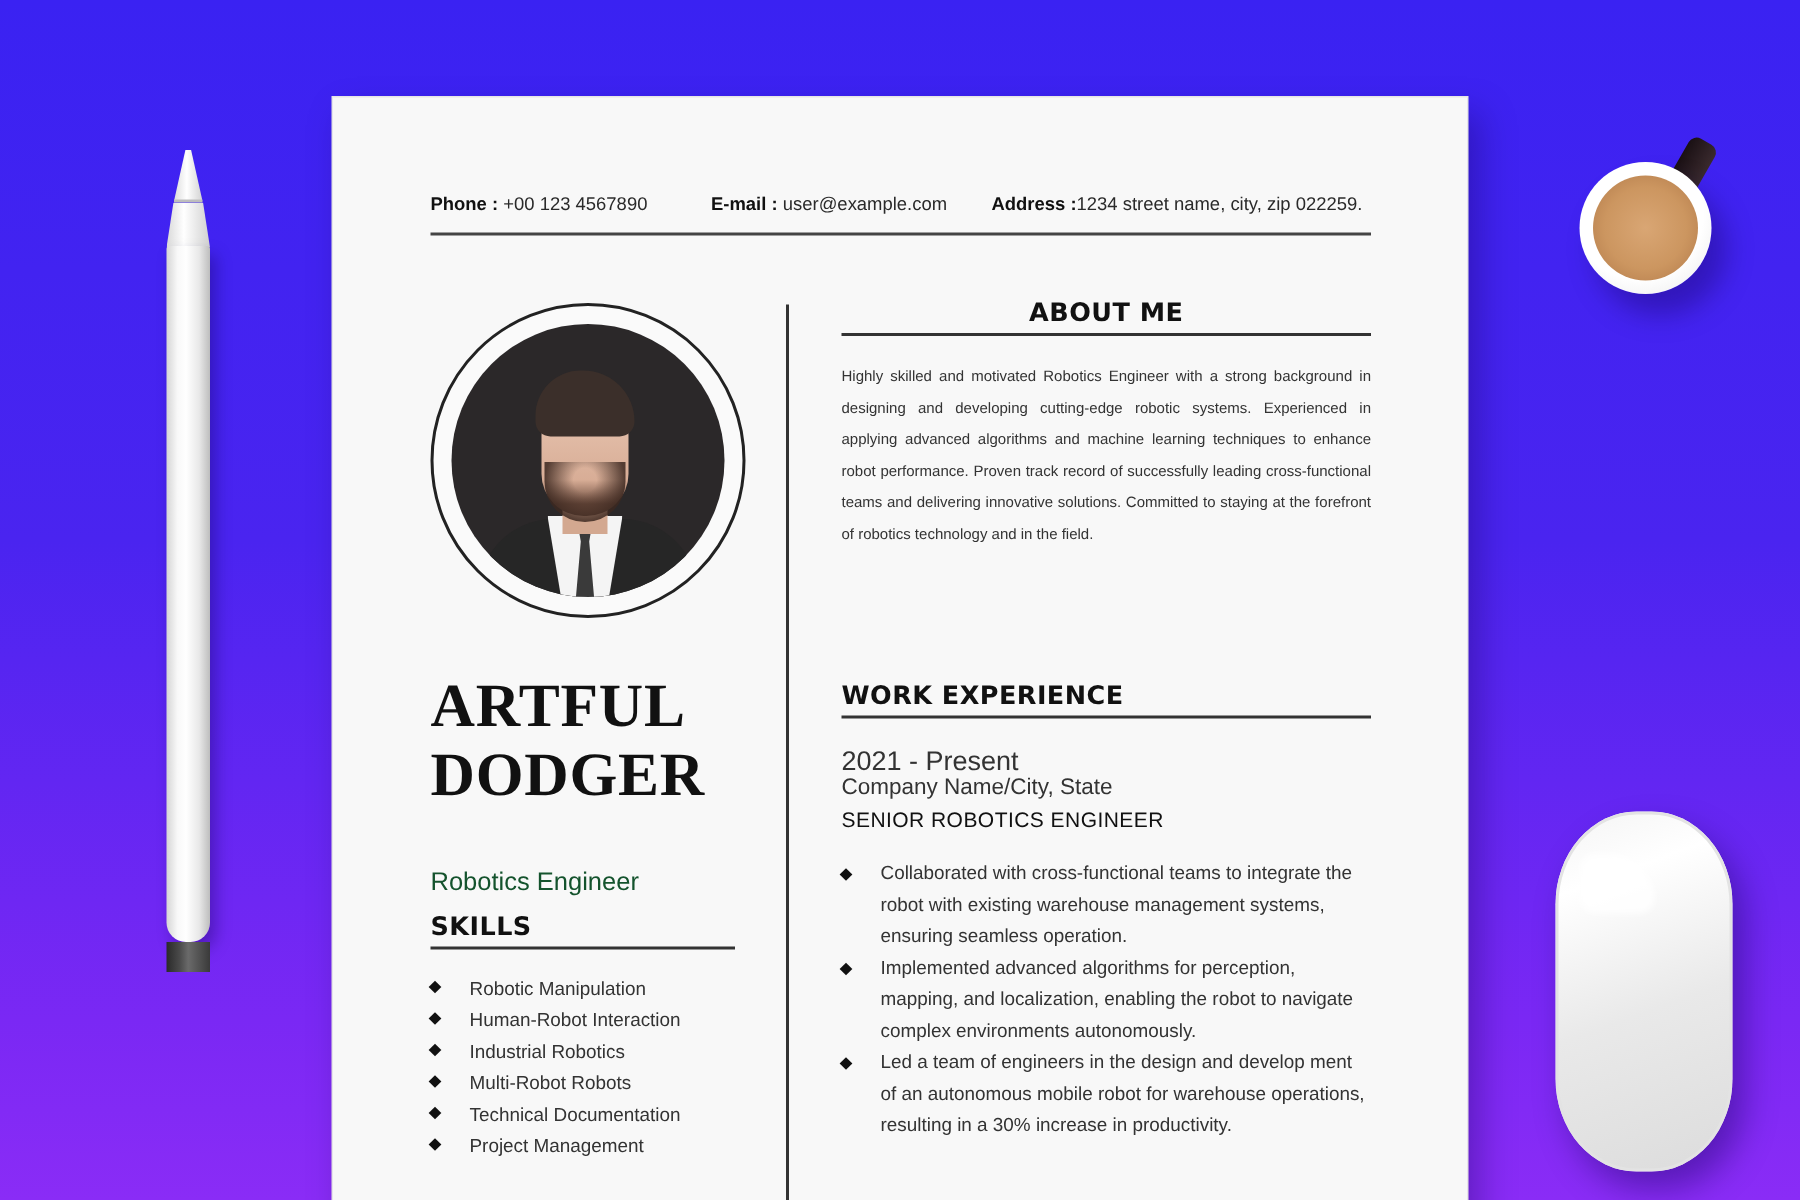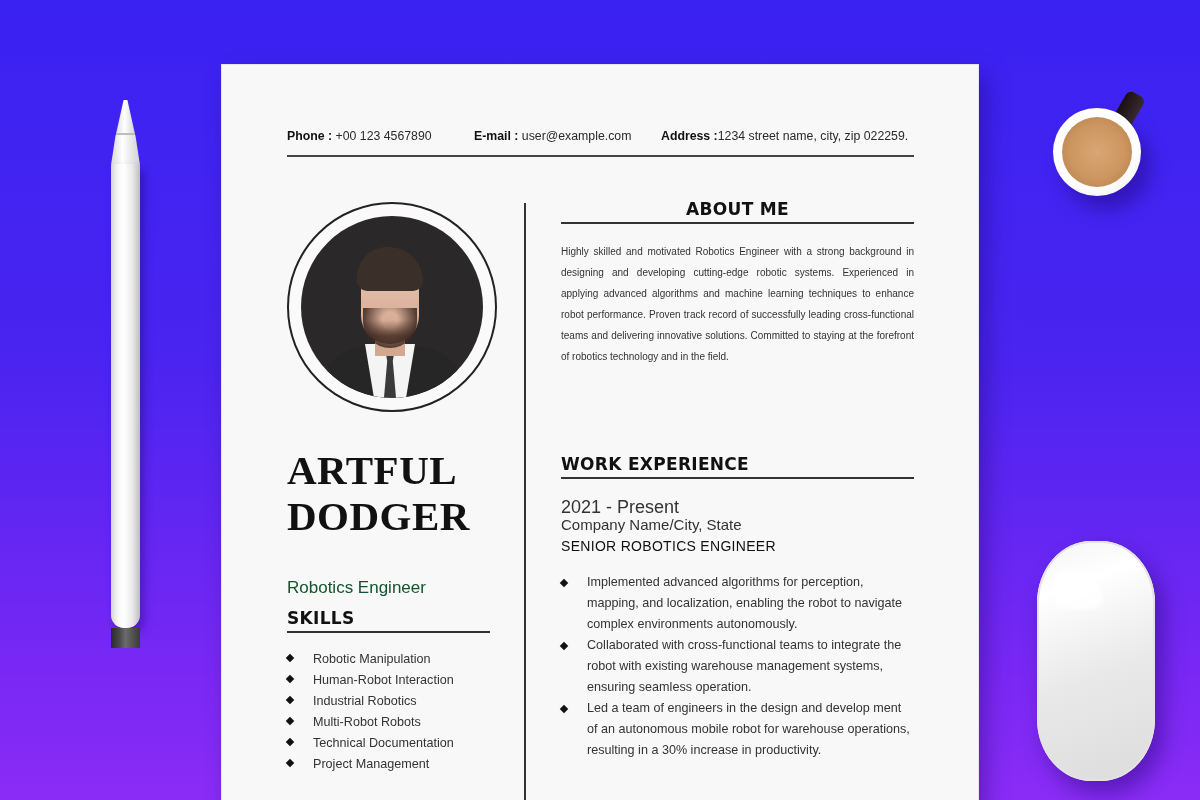--- a/index.html
+++ b/index.html
@@ -242,17 +242,17 @@
   </ul>
 
   <div class="section-h about-h">ABOUT ME</div>
   <p class="about-text">Highly skilled and motivated Robotics Engineer with a strong background in designing and developing cutting-edge robotic systems. Experienced in applying advanced algorithms and machine learning techniques to enhance robot performance. Proven track record of successfully leading cross-functional teams and delivering innovative solutions. Committed to staying at the forefront of robotics technology and in the field.</p>
 
   <div class="section-h work-h">WORK EXPERIENCE</div>
   <div class="job-date">2021 - Present</div>
   <div class="job-company">Company Name/City, State</div>
   <div class="job-role">SENIOR ROBOTICS ENGINEER</div>
   <ul class="bullets work-list">
+    <li><span class="dot"></span><span>Collaborated with cross-functional teams to integrate the robot with existing warehouse management systems, ensuring seamless operation.</span></li>
     <li><span class="dot"></span><span>Implemented advanced algorithms for perception, mapping, and localization, enabling the robot to navigate complex environments autonomously.</span></li>
-    <li><span class="dot"></span><span>Collaborated with cross-functional teams to integrate the robot with existing warehouse management systems, ensuring seamless operation.</span></li>
     <li><span class="dot"></span><span>Led a team of engineers in the design and develop ment of an autonomous mobile robot for warehouse operations, resulting in a 30% increase in productivity.</span></li>
   </ul>
 </div>
 
 </body></html>

